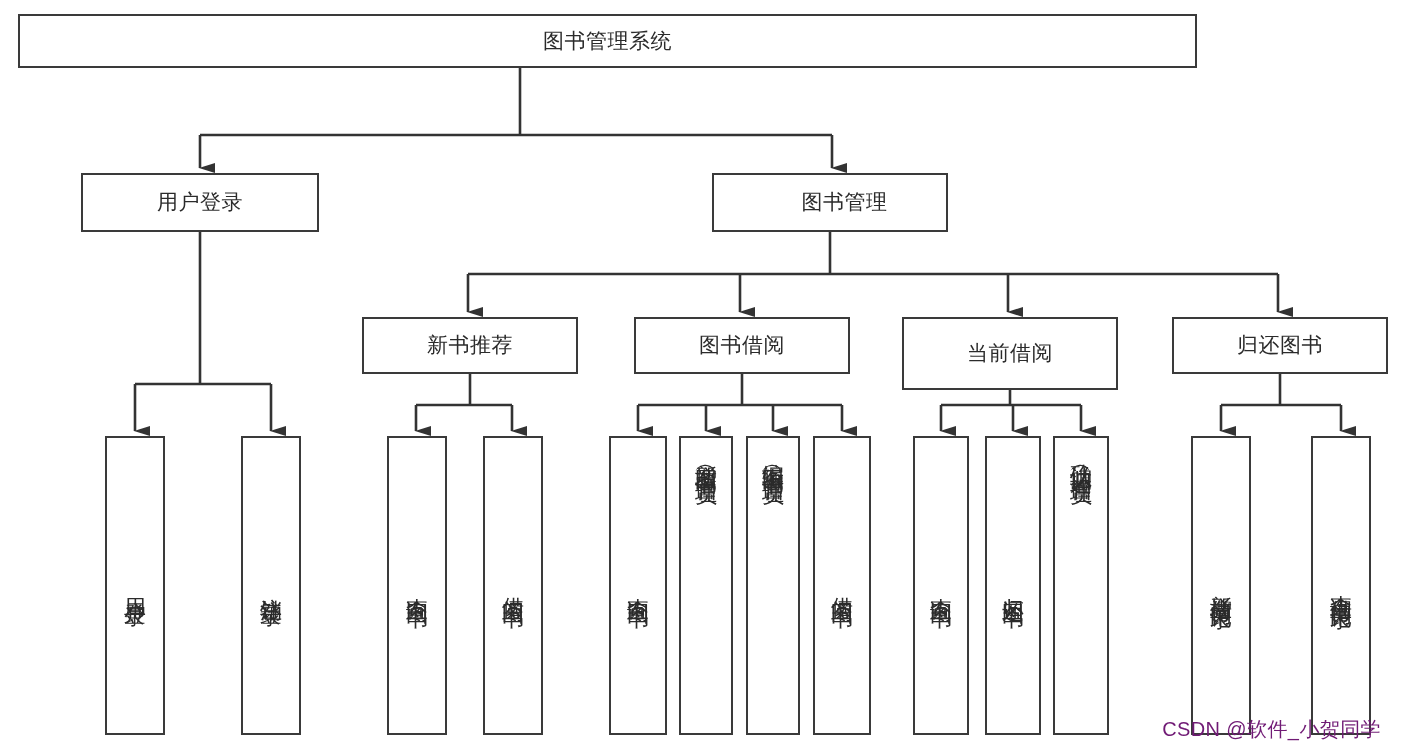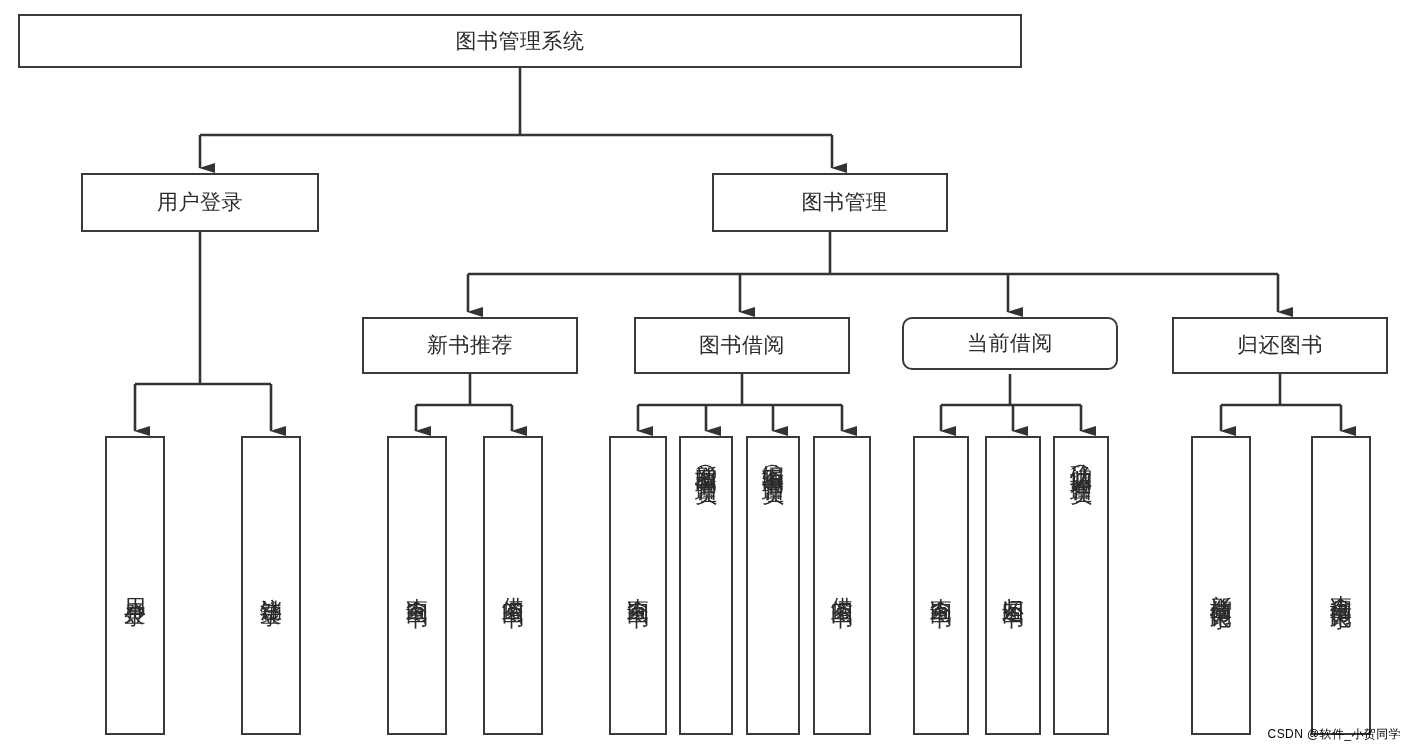--- a/index.html
+++ b/index.html
@@ -53,24 +53,24 @@
     font-size: 22px;
     letter-spacing: 3px;
     line-height: 1;
   }
   .node.vert.centered {
     align-items: center;
     padding-top: 0;
   }
   .watermark {
     position: absolute;
-    right: 4px;
+    right: 24px;
     bottom: 4px;
-    font-size: 12px;
-    color: #000000;
+    font-size: 20px;
+    color: #701a75;
     white-space: nowrap;
     letter-spacing: 0.4px;
   }
 </style>
 </head>
 <body>
 
 <div id="canvas">
 
   <svg class="edges" viewBox="0 0 1405 747">
@@ -121,38 +121,38 @@
       <path d="M1013,405 L1013,431" marker-end="url(#arrowhead)"></path>
       <path d="M1081,405 L1081,431" marker-end="url(#arrowhead)"></path>
 
       <path d="M1280,374 L1280,405"></path>
       <path d="M1221,405 L1341,405"></path>
       <path d="M1221,405 L1221,431" marker-end="url(#arrowhead)"></path>
       <path d="M1341,405 L1341,431" marker-end="url(#arrowhead)"></path>
     </g>
   </svg>
 
-  <div class="node horiz" style="left:18px; top:14px; width:1004px; height:54px;">
+  <div class="node horiz" style="left:18px; top:14px; width:1179px; height:54px;">
     <span class="label">图书管理系统</span>
   </div>
 
   <div class="node horiz" style="left:81px; top:173px; width:238px; height:59px;">
     <span class="label">用户登录</span>
   </div>
   <div class="node horiz" style="left:712px; top:173px; width:236px; height:59px;padding-left:29px;">
     <span class="label">图书管理</span>
   </div>
 
   <div class="node horiz" style="left:634px; top:317px; width:216px; height:57px;">
     <span class="label">图书借阅</span>
   </div>
   <div class="node horiz" style="left:362px; top:317px; width:216px; height:57px;">
     <span class="label">新书推荐</span>
   </div>
-  <div class="node horiz" style="left:902px; top:317px; width:216px; height:53px;border-radius:10px;">
+  <div class="node horiz" style="left:902px; top:317px; width:216px; height:73px;">
     <span class="label">当前借阅</span>
   </div>
   <div class="node horiz" style="left:1172px; top:317px; width:216px; height:57px;">
     <span class="label">归还图书</span>
   </div>
 
   <div class="node vert centered" style="left:105px; top:436px; width:60px; height:299px;">
     <span class="label">用户登录</span>
   </div>
   <div class="node vert centered" style="left:241px; top:436px; width:60px; height:299px;">

